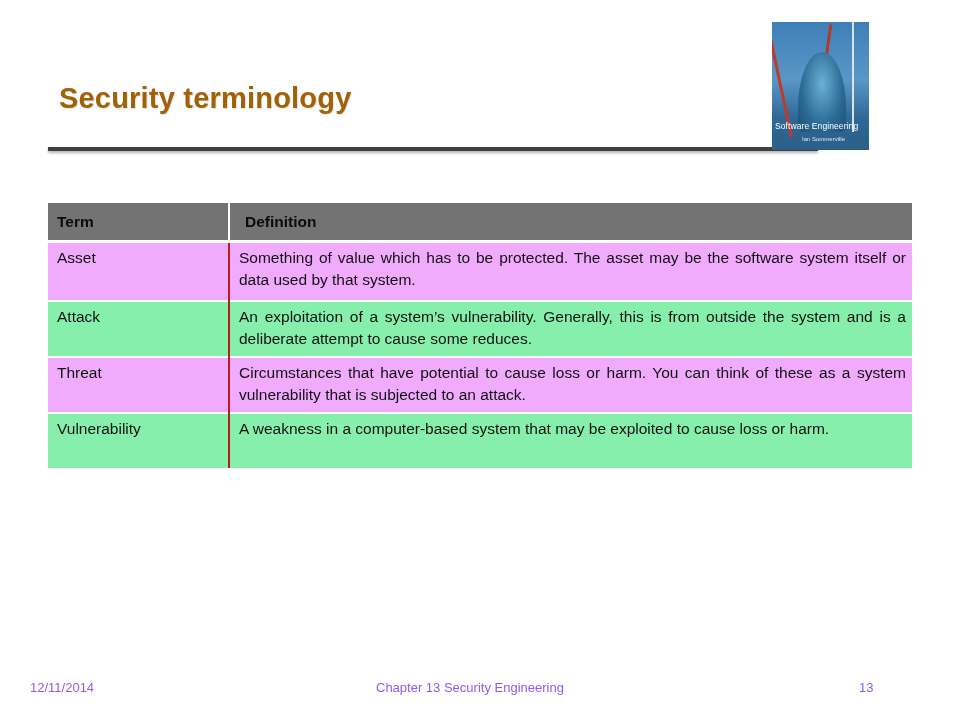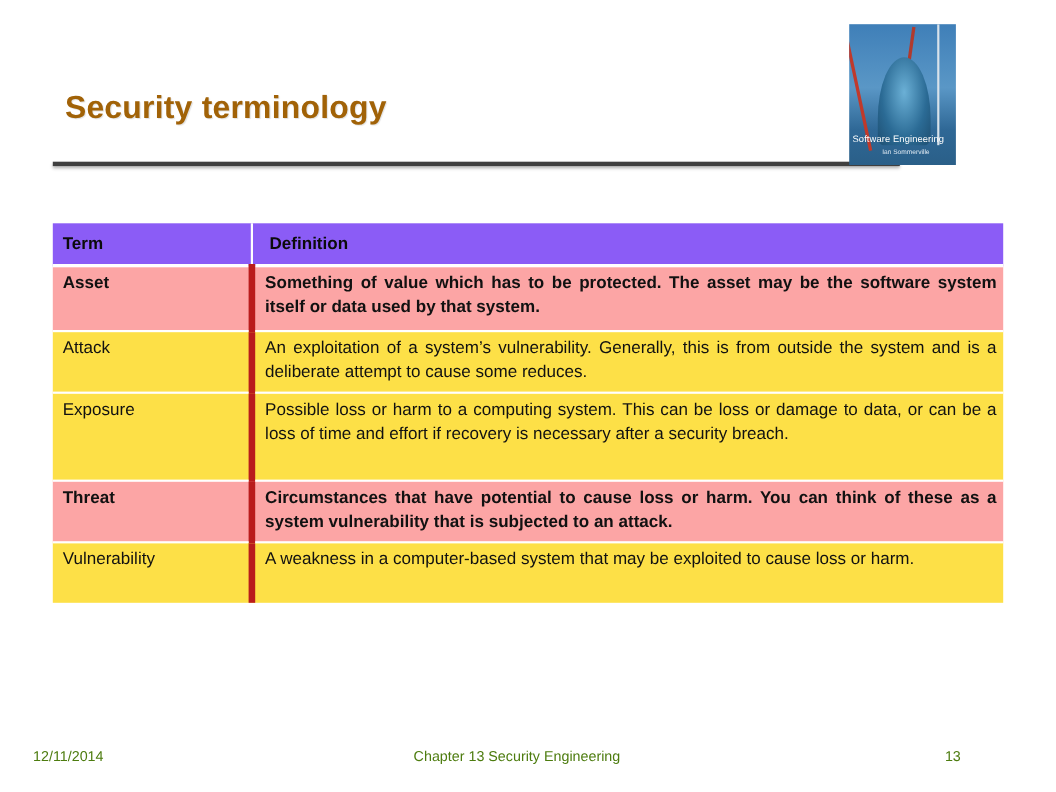--- a/index.html
+++ b/index.html
@@ -38,33 +38,33 @@
     .cover .book-author {
       position:absolute; left:30px; top:114px; font-size:6px; color:#dfe9f2;
     }
     table.terms {
       position: absolute; left: 48px; top: 203px; width: 864px;
       border-collapse: collapse; table-layout: fixed;
       font-size: 15.5px; color: #111;
     }
     table.terms col.c1 { width: 181px; }
     table.terms th {
-      background: #8b5cf6; color: #0b0b0b; text-align: left; font-weight: bold;
+      background: #737373; color: #0b0b0b; text-align: left; font-weight: bold;
       height: 37px; padding: 0 9px; border-bottom: 3px solid #ffffff;
     }
     table.terms th + th { border-left: 2px solid #ffffff; padding-left: 15px; }
     table.terms td {
       vertical-align: top; padding: 4px 6px 6px 9px; line-height: 22px;
       border-top: 2px solid #ffffff;
     }
-    table.terms td + td { border-left: 6px solid #b91c1c; text-align: justify; }
-    table.terms tr.odd td { background: #fca5a5; font-weight: bold; }
-    table.terms tr.even td { background: #fde047; }
+    table.terms td + td { border-left: 2px solid #b91c1c; text-align: justify; }
+    table.terms tr.odd td { background: #f0abfc; }
+    table.terms tr.even td { background: #86efac; }
     .footer {
-      position: absolute; top: 680px; font-size: 13px; color: #4d7c0f;
+      position: absolute; top: 680px; font-size: 13px; color: #8b5cf6;
       font-family: "Liberation Sans Narrow", "Liberation Sans", sans-serif;
     }
     .footer.date { left: 30px; }
     .footer.chapter { left: 376px; text-align: right; }
     .footer.page { left: 859px; }
   </style>
 </head>
 <body>
 
 <div class="title">Security terminology</div>
@@ -92,24 +92,20 @@
   </thead>
   <tbody>
     <tr class="odd" style="height:59px">
       <td>Asset</td>
       <td>Something of value which has to be protected. The asset may be the software system itself or data used by that system.</td>
     </tr>
     <tr class="even" style="height:56px">
       <td>Attack</td>
       <td>An exploitation of a system’s vulnerability. Generally, this is from outside the system and is a deliberate attempt to cause some reduces.</td>
     </tr>
-    <tr class="even" style="height:80px">
-      <td>Exposure</td>
-      <td>Possible loss or harm to a computing system. This can be loss or damage to data, or can be a loss of time and effort if recovery is necessary after a security breach.</td>
-    </tr>
     <tr class="odd" style="height:54px">
       <td>Threat</td>
       <td>Circumstances that have potential to cause loss or harm. You can think of these as a system vulnerability that is subjected to an attack.</td>
     </tr>
     <tr class="even" style="height:55px">
       <td>Vulnerability</td>
       <td>A weakness in a computer-based system that may be exploited to cause loss or harm.</td>
     </tr>
   </tbody>
 </table>

